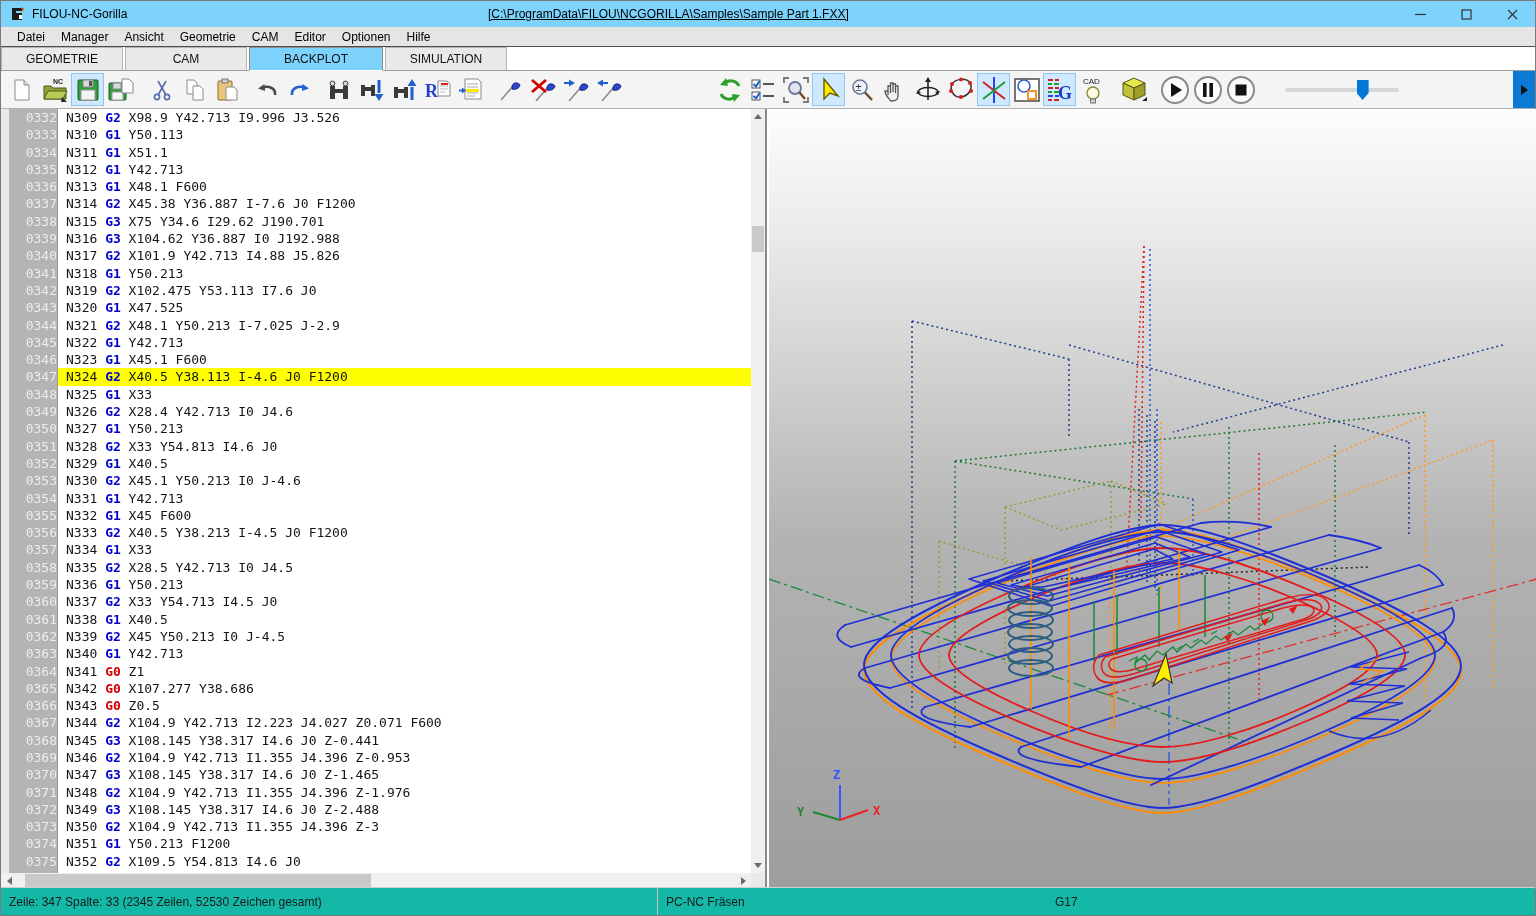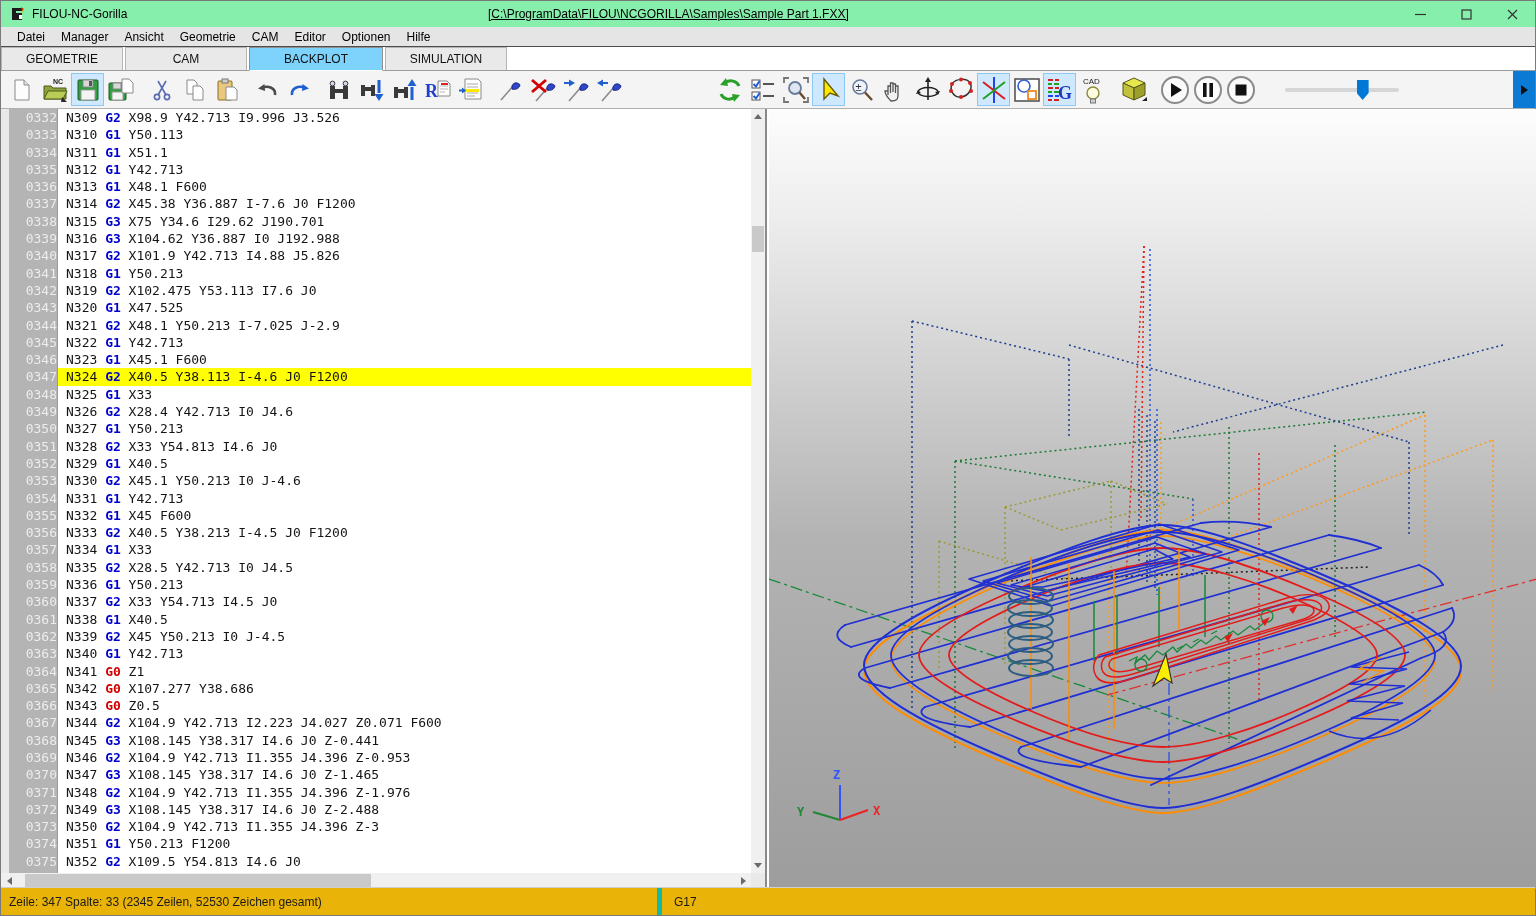--- a/index.html
+++ b/index.html
@@ -1,21 +1,21 @@
 <!DOCTYPE html>
 <html><head>
 <meta charset="utf-8">
 <style>
   * { margin:0; padding:0; box-sizing:border-box; }
   html,body { width:1536px; height:916px; overflow:hidden; }
   body { font-family:"Liberation Sans", sans-serif; font-size:12px; color:#111; background:#fff; position:relative; }
   .window { position:absolute; inset:0; border:1px solid #7a7a7a; background:#fff; }
 
   
-  .titlebar { position:absolute; left:0; top:0; right:0; height:26px; background:#86efac; display:flex; align-items:center; }
+  .titlebar { position:absolute; left:0; top:0; right:0; height:26px; background:#7dd3fc; display:flex; align-items:center; }
   .app-icon { width:16px; height:16px; margin:0 6px 0 9px; flex:0 0 auto; }
   .title-text { font-size:12px; color:#000; }
   .doc-path { position:absolute; left:487px; top:0; height:26px; line-height:26px; font-size:12px; color:#000;text-decoration:underline; }
   .win-btns { position:absolute; right:0; top:0; height:26px; display:flex; }
   .win-btn { width:46px; height:26px; display:flex; align-items:center; justify-content:center; }
 
   
   .menubar { position:absolute; left:0; top:26px; right:0; height:19px; background:#e5e5e5; display:flex; align-items:flex-end; padding-left:8px; }
   .menu-item { padding:2px 8px; font-size:12px; color:#000; }
 
@@ -56,21 +56,21 @@
   .tri-rt { width:0;height:0;border-top:4px solid transparent;border-bottom:4px solid transparent;border-left:5px solid #6a6a6a; }
   .hscroll { position:absolute; left:0; bottom:0; height:16px; right:14px; background:#f0f0f0; }
   .hthumb { position:absolute; top:1px; bottom:1px; left:24px; width:346px; background:#c9c9c9; }
   .harr { position:absolute; top:0; width:16px; height:16px; display:flex; align-items:center; justify-content:center; }
   .corner { position:absolute; right:0; bottom:0; width:14px; height:16px; background:#e9e9e9; }
 
   
   .view3d { position:absolute; left:768px; top:108px; width:768px; height:780px; overflow:hidden; }
 
   
-  .statusbar { position:absolute; left:0; bottom:0; right:0; height:28px; background:#eab308; border-top:1px solid #cfcfcf; display:flex; align-items:center; font-size:12px; color:#1a1a1a; }
+  .statusbar { position:absolute; left:0; bottom:0; right:0; height:28px; background:#14b8a6; border-top:1px solid #cfcfcf; display:flex; align-items:center; font-size:12px; color:#1a1a1a; }
   .st-cell { height:100%; display:flex; align-items:center; padding-left:8px; }
   .st1 { width:656px; } .st2 { width:467px; border-left:1px solid #c4c4c4; } .st3 { width:381px; border-left:1px solid #c4c4c4; } .st4 { flex:1; border-left:5px solid #14b8a6; padding-left:12px; }
   .pos-icon { margin-right:8px; }
 </style>
 </head>
 <body>
 
 <div class="window">
 
   <div class="titlebar">
@@ -579,16 +579,17 @@
         <text x="28" y="707" fill="#228833" stroke="none">Y</text>
         <text x="104" y="706" fill="#ee2222" stroke="none">X</text>
       </g>
 
       <path d="M397,545 L384,577 L395,569 L403,574 Z" fill="#ffee00" stroke="#333" stroke-width="1.2"></path>
     </svg>
   </div>
 
   <div class="statusbar">
     <div class="st-cell st1">Zeile: 347 Spalte: 33  (2345 Zeilen, 52530 Zeichen gesamt)</div>
+    <div class="st-cell st3">PC-NC Fräsen</div>
     <div class="st-cell st4">G17</div>
   </div>
 
 </div>
 
 </body></html>

